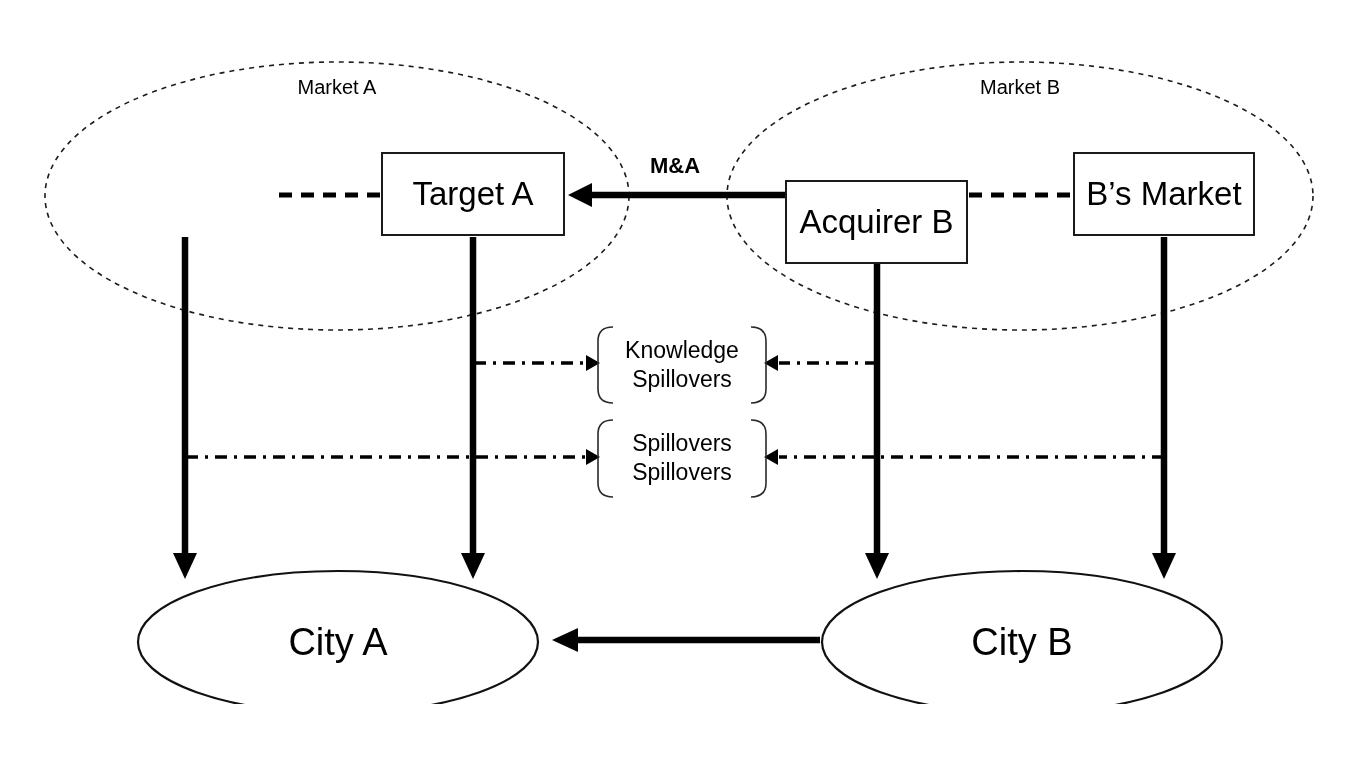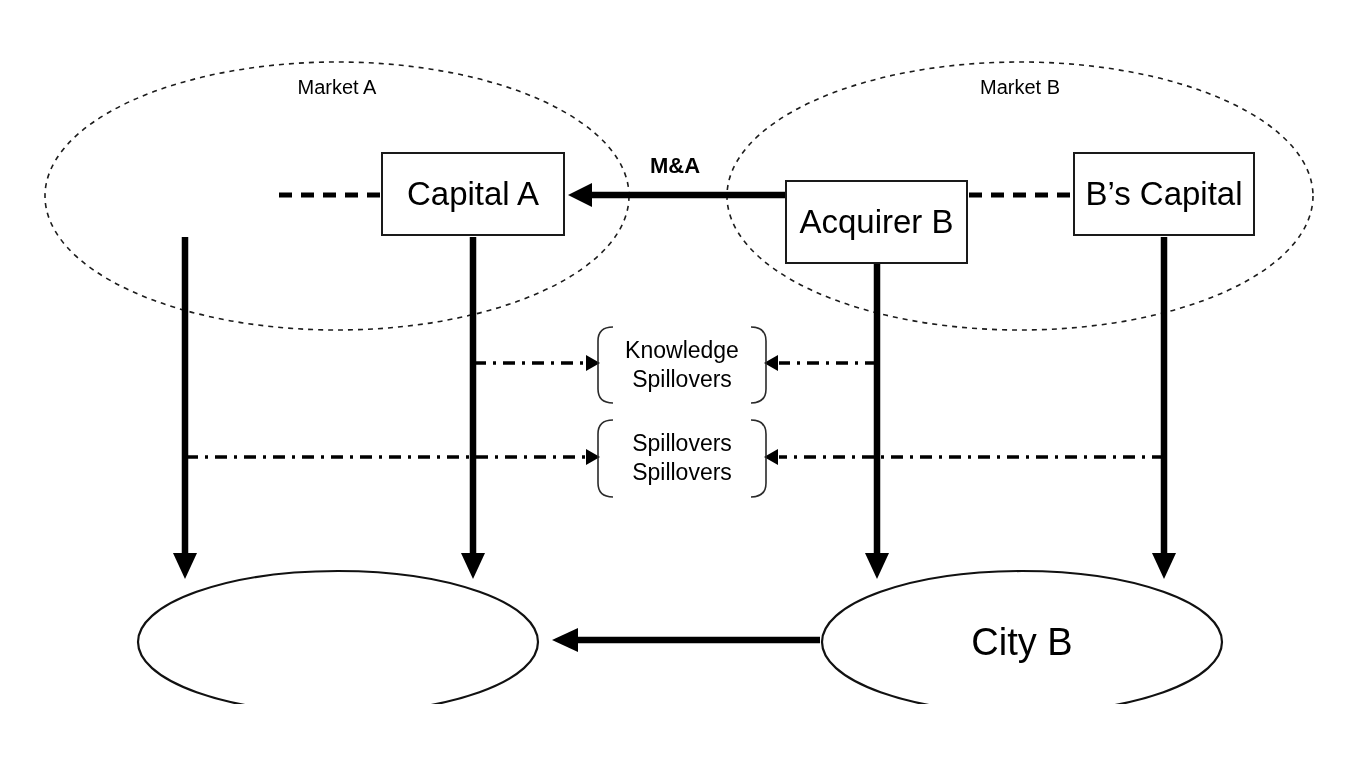--- a/index.html
+++ b/index.html
@@ -100,35 +100,36 @@
     <g fill="none" stroke="#2a2a2a" stroke-width="1.6">
       <path d="M 613,420 Q 598,420 598,434 L 598,483 Q 598,497 613,497"></path>
       <path d="M 751,420 Q 766,420 766,434 L 766,483 Q 766,497 751,497"></path>
     </g>
   </svg>
 
   <div class="label market-label center" style="left:337px; top:87px;">Market A</div>
   <div class="label market-label center" style="left:1020px; top:87px;">Market B</div>
 
   <div class="firm-box" style="left:381px; top:152px; width:184px; height:84px;">
-    <span>Capital A</span>
+    <span>Target A</span>
   </div>
   <div class="firm-box" style="left:785px; top:152px; width:183px; height:84px;margin-top:28px;">
     <span>Acquirer B</span>
   </div>
   <div class="firm-box" style="left:1073px; top:152px; width:182px; height:84px;">
-    <span>B’s Capital</span>
+    <span>B’s Market</span>
   </div>
 
   <div class="label flow-label center" style="left:675px; top:166px;">M&amp;A</div>
 
   <div class="spill-label" style="left:682px; top:365px;">
     <div>Knowledge</div>
     <div>Spillovers</div>
   </div>
   <div class="spill-label" style="left:682px; top:458px;">
     <div>Spillovers</div>
     <div>Spillovers</div>
   </div>
 
+  <div class="label city-label center" style="left:338px; top:642px;">City A</div>
   <div class="label city-label center" style="left:1022px; top:642px;">City B</div>
 
 </div>
 
 </body></html>

